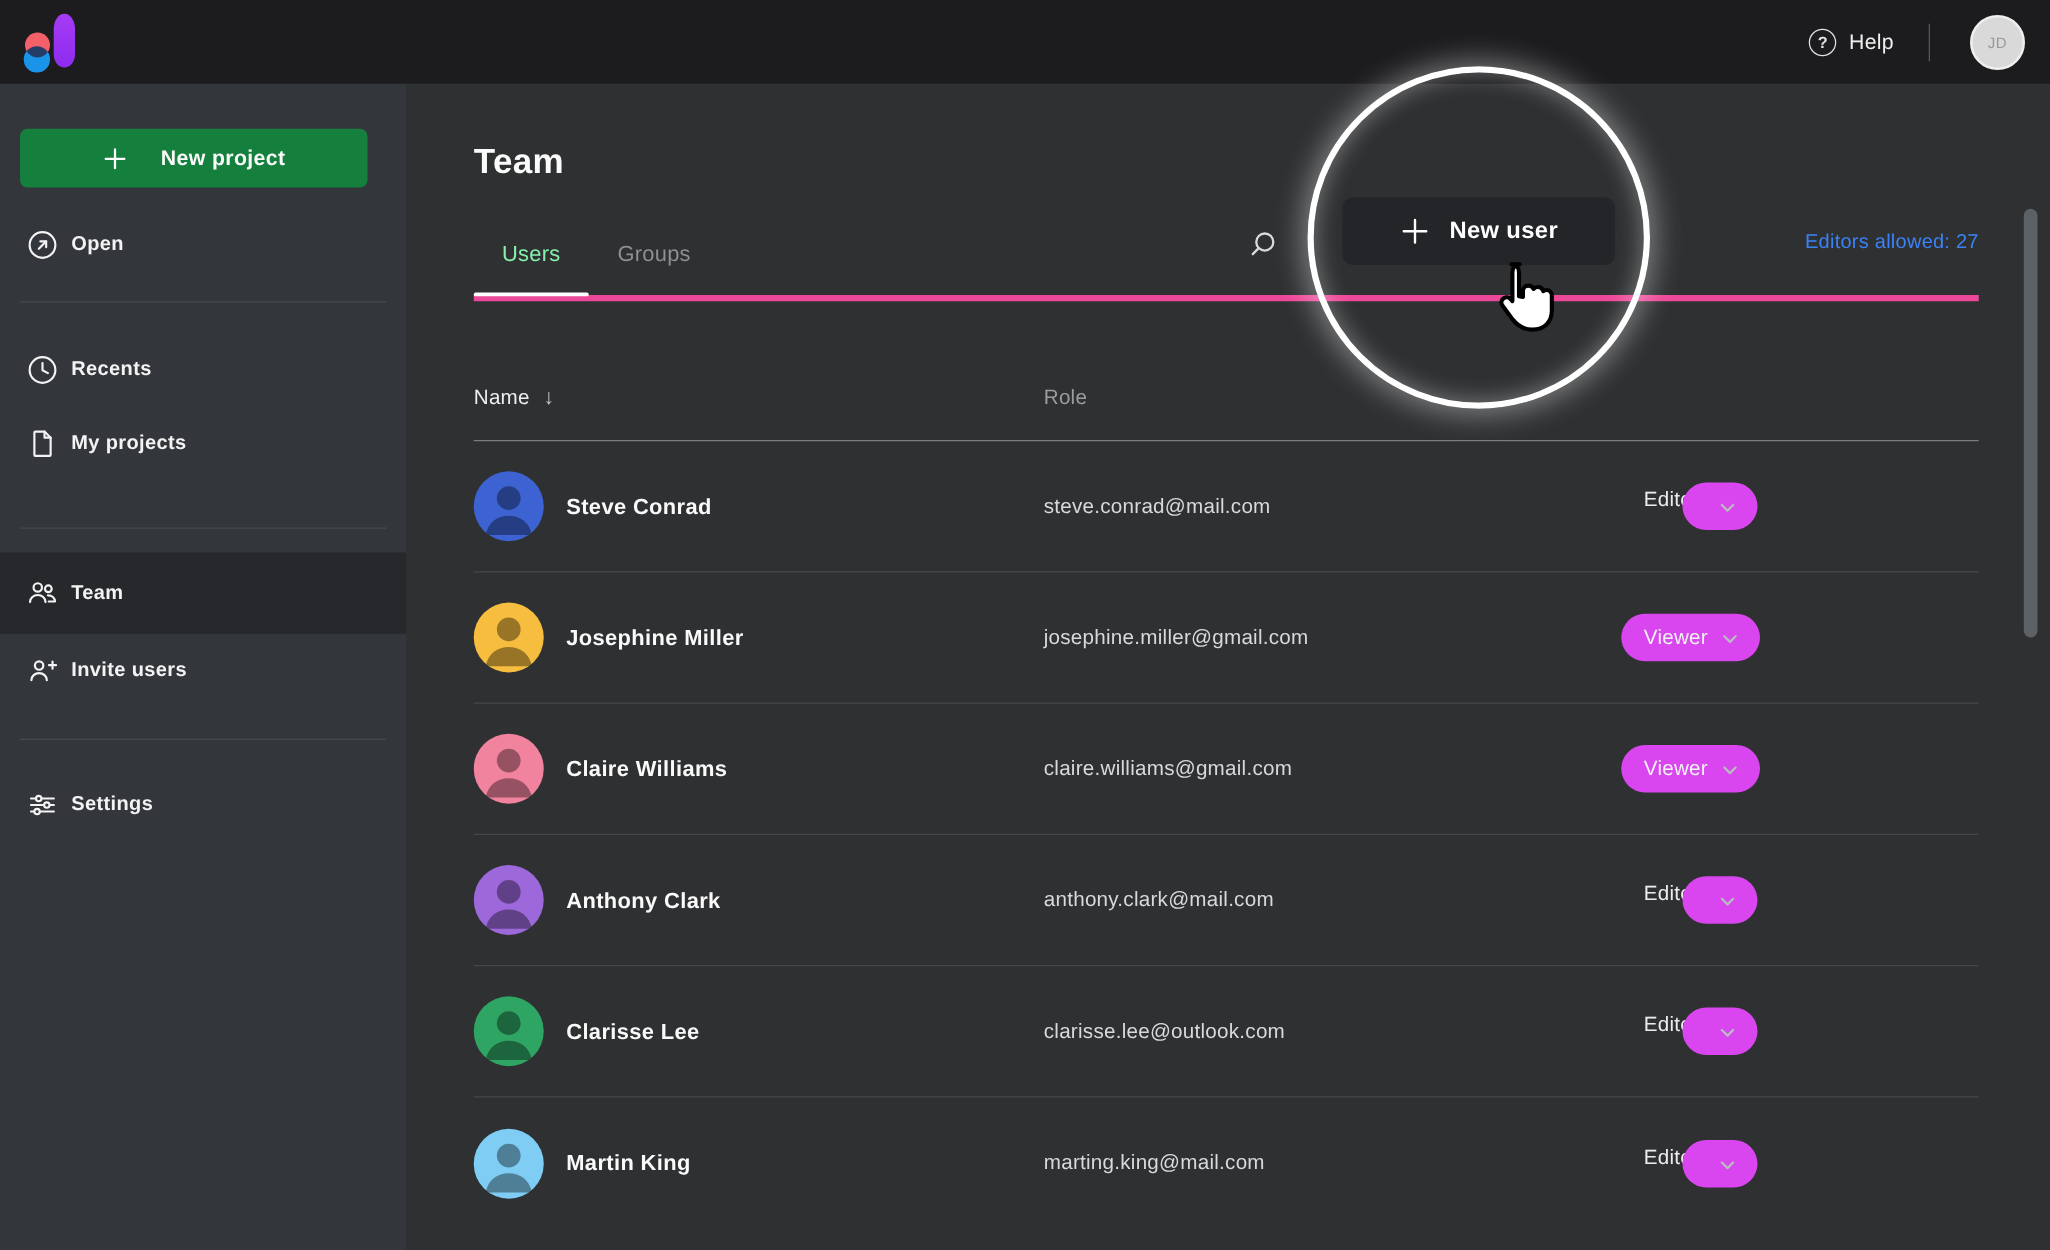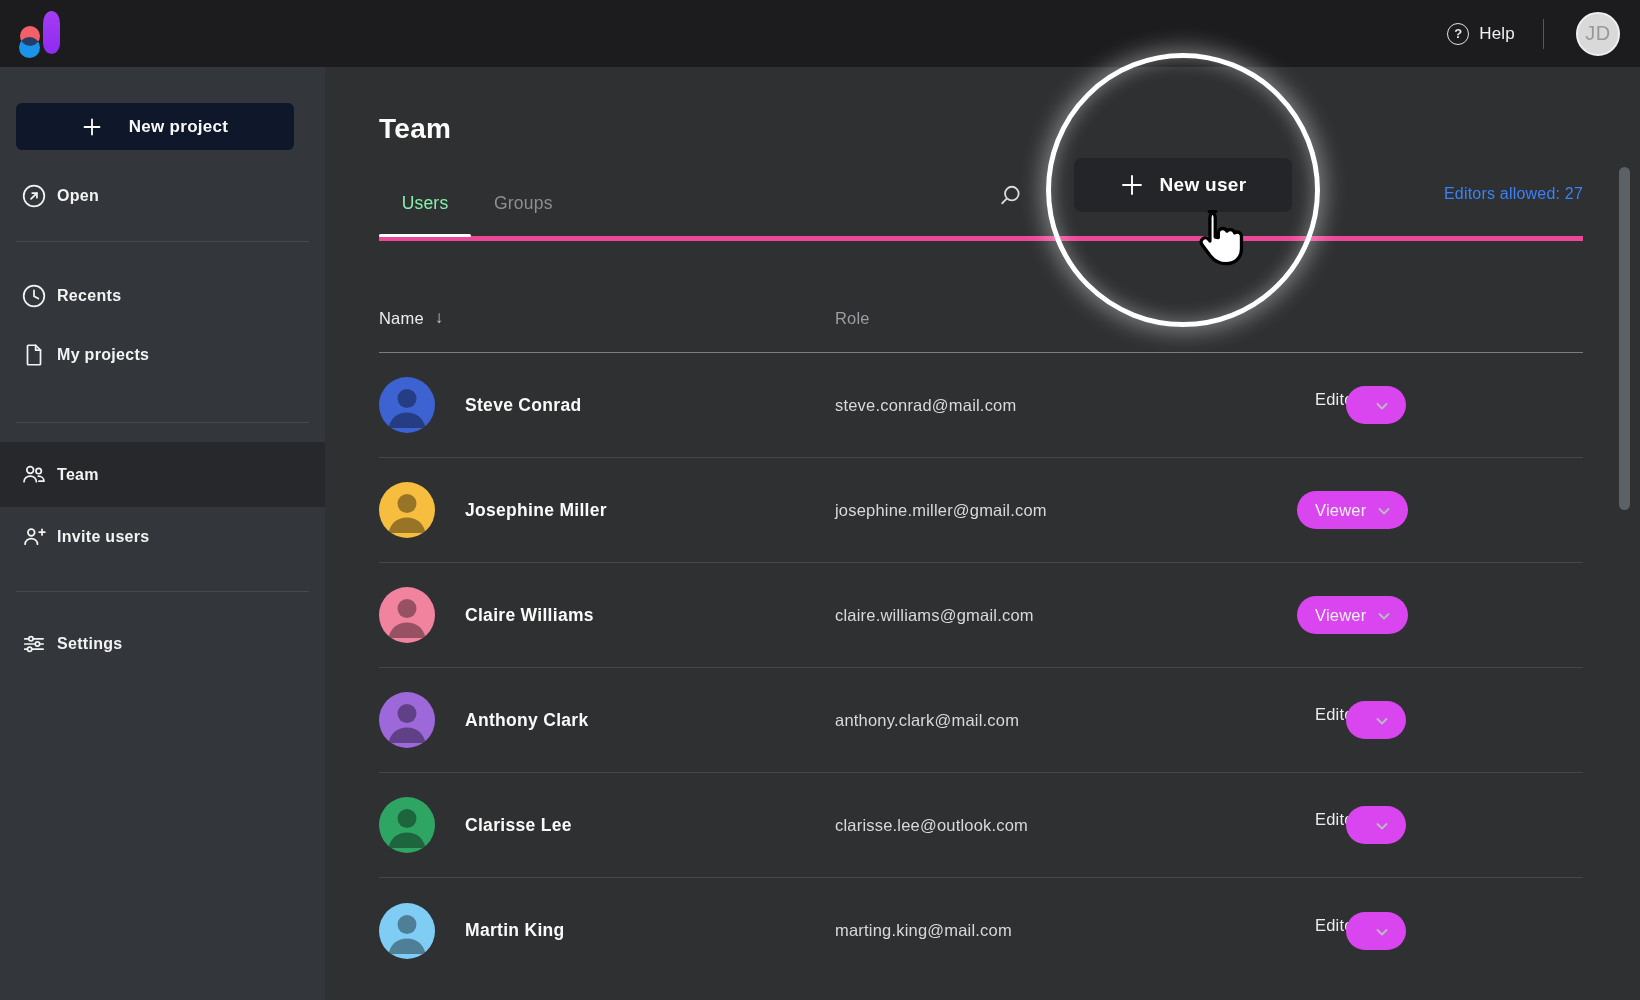--- a/index.html
+++ b/index.html
@@ -36,30 +36,30 @@
     width:22px; height:22px; border:1.6px solid #e2e2e2; border-radius:50%;
     display:flex; align-items:center; justify-content:center;
     font-size:13px; font-weight:700; color:#e2e2e2;
   }
   .help-label { font-size:17px; color:#f0f0f0; letter-spacing:.2px; }
   .topbar-divider { width:1px; height:30px; background:#58585a; margin:0 32px 0 28px; }
   .user-avatar {
     width:44px; height:44px; border-radius:50%; background:#d9d9d9;
     border:2px solid #efefef;
     display:flex; align-items:center; justify-content:center;
-    font-size:20px; font-weight:400; color:#97999b; letter-spacing:.5px; cursor:pointer;
+    font-size:12px; font-weight:400; color:#97999b; letter-spacing:.5px; cursor:pointer;
   }
 
   
   .body-wrap { flex:1; display:flex; min-height:0; }
 
   
   .sidebar { width:325px; flex:0 0 325px; background:#33373b; padding-top:36px; }
   .btn-new-project {
-    margin:0 16px; height:47px; width:278px; background:#0f172a; border:none; border-radius:6px;
+    margin:0 16px; height:47px; width:278px; background:#15803d; border:none; border-radius:6px;
     display:flex; align-items:center; justify-content:center; gap:27px;
     color:#fafafa; font-size:17px; font-weight:700; letter-spacing:.3px; cursor:pointer;
     font-family:inherit;
   }
   .btn-new-project svg { flex:0 0 auto; }
   .sb-item {
     height:59px; display:flex; align-items:center; gap:10px; padding-left:21px;
     font-size:16px; font-weight:700; letter-spacing:.3px; color:#f3f3f3; cursor:pointer;
   }
   .sb-item.first { margin-top:16px; }
@@ -112,21 +112,21 @@
   .trow {
     height:105px; display:grid; grid-template-columns:456px 480px 1fr;
     align-items:center; border-bottom:1px solid #454749;
   }
   .trow:last-child { border-bottom:none; }
   .cell-name { display:flex; align-items:center; gap:18px; }
   .avatar {
     width:56px; height:56px; border-radius:50%; overflow:hidden; flex:0 0 auto;
     display:block;
   }
-  .uname { font-size:17.5px; font-weight:700; letter-spacing:.3px; color:#fafafa;margin-left:12px; }
+  .uname { font-size:17.5px; font-weight:700; letter-spacing:.3px; color:#fafafa; }
   .cell-email { font-size:16.5px; color:#d8d9da; letter-spacing:.2px; }
   .role-text { font-size:16.5px; color:#ececed; letter-spacing:.2px; }
   .role-pill {
     display:inline-flex; align-items:center; gap:10px; height:38px; padding:0 16px 0 18px;
     background:#d946ef; border-radius:19px; transform:translateX(-18px);
     font-size:16.5px; color:#f1f1f2; letter-spacing:.2px; cursor:pointer;
   }
   .role-pill svg { margin-top:2px; }
 
   

